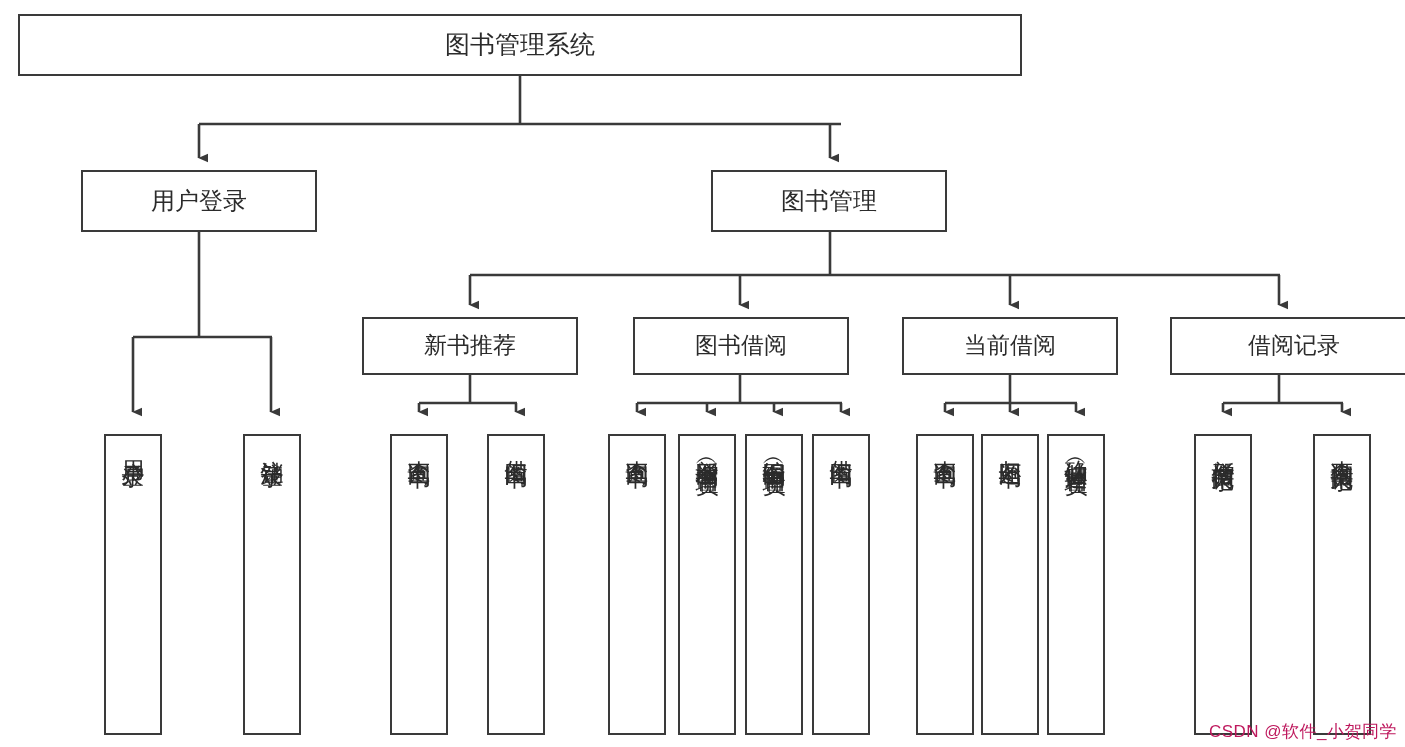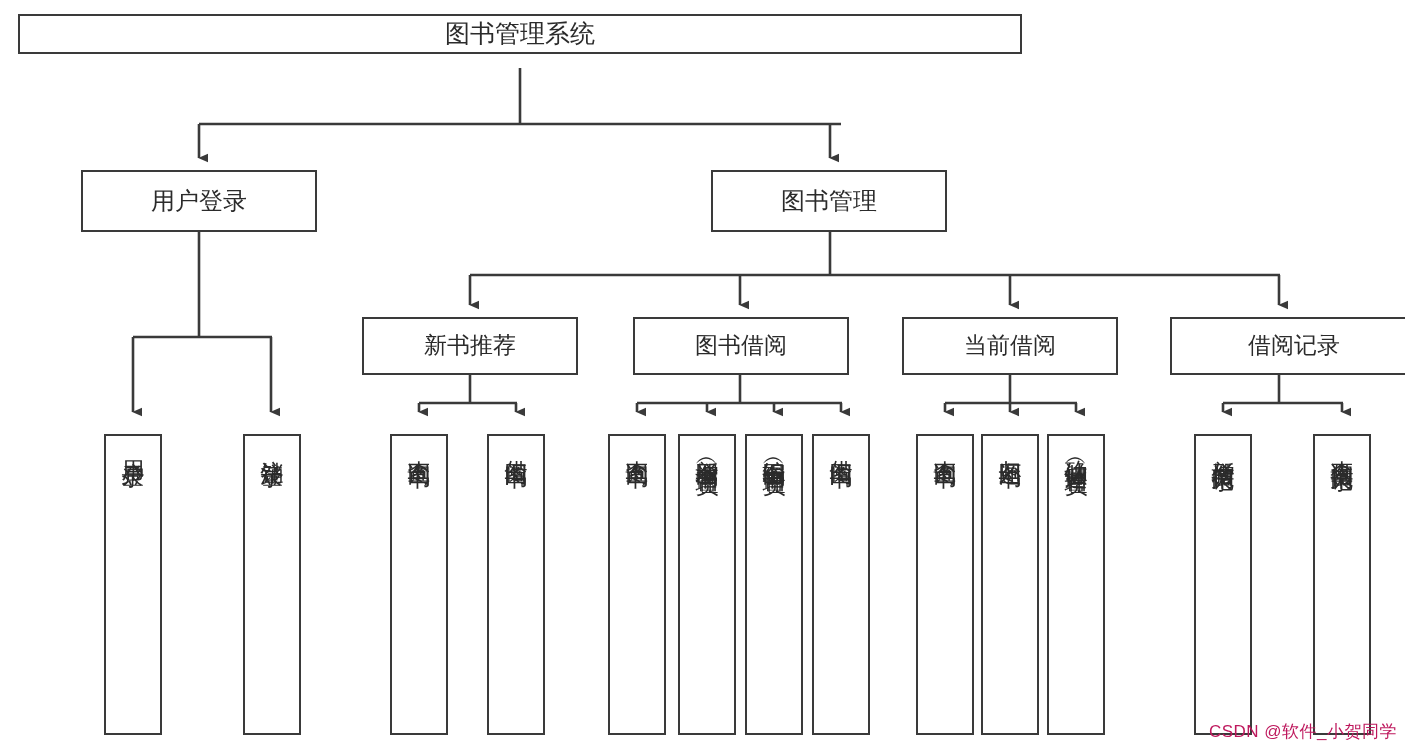--- a/index.html
+++ b/index.html
@@ -121,21 +121,21 @@
       <path d="M1010,403 L1010,412" marker-end="url(#arrowdown)"></path>
       <path d="M1076,403 L1076,412" marker-end="url(#arrowdown)"></path>
 
       <path d="M1279,375 L1279,403"></path>
       <path d="M1223,403 L1343,403"></path>
       <path d="M1223,403 L1223,412" marker-end="url(#arrowdown)"></path>
       <path d="M1342,403 L1342,412" marker-end="url(#arrowdown)"></path>
     </g>
   </svg>
 
-  <div class="node-box node-root" style="left:18px; top:14px; width:1004px; height:40px;">
+  <div class="node-box node-root" style="left:18px; top:14px; width:1004px; height:62px;">
     <span class="node-label">图书管理系统</span>
   </div>
 
   <div class="node-box node-l2" style="left:81px; top:170px; width:236px; height:62px;">
     <span class="node-label">用户登录</span>
   </div>
   <div class="node-box node-l2" style="left:711px; top:170px; width:236px; height:62px;">
     <span class="node-label">图书管理</span>
   </div>
 

